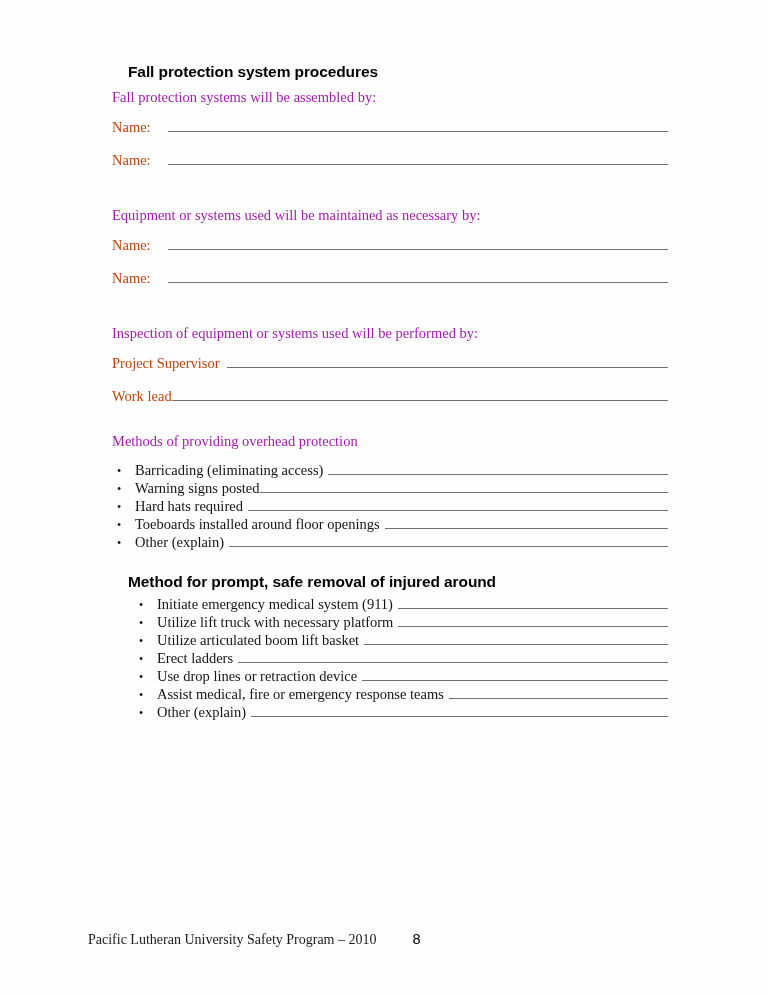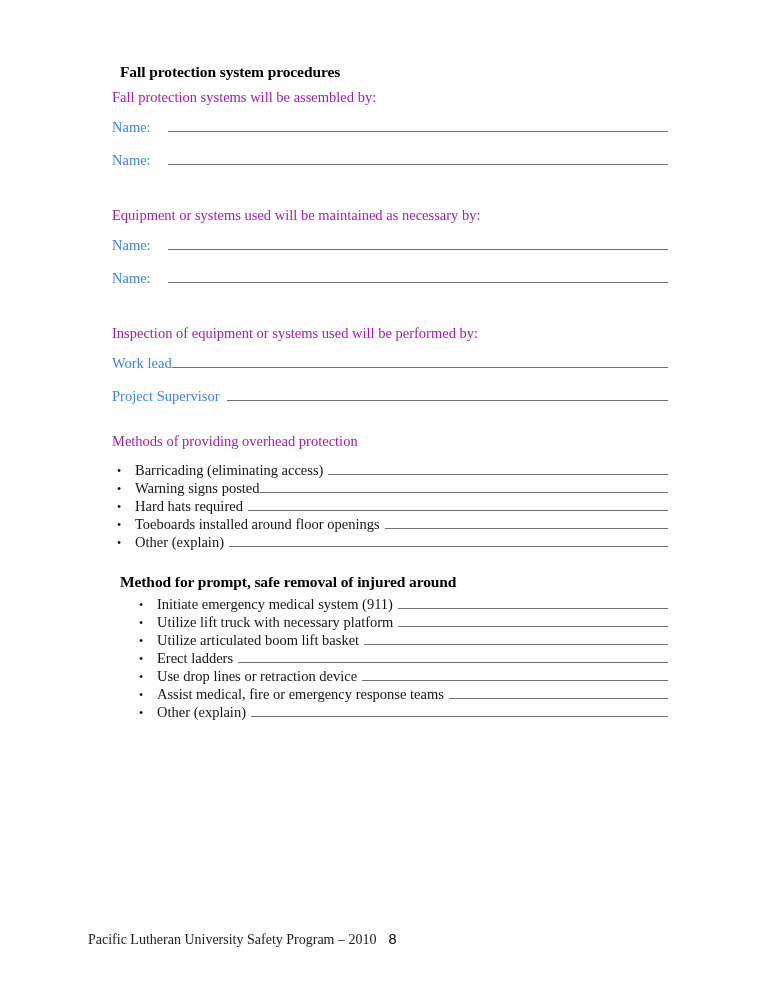--- a/index.html
+++ b/index.html
@@ -26,27 +26,27 @@
 
   .content {
     position: absolute;
     left: 112px;
     top: 62px;
     width: 556px;
   }
 
   
   .section-heading {
-    font-family: Liberation Serif, serif;
+    font-family: Liberation Sans, sans-serif;
     font-weight: bold;
     font-size: 15.5px;
     line-height: 19px;
     letter-spacing: -0.1px;
     color: #000000;
-    margin: 0 0 7px 8px;
+    margin: 0 0 7px 16px;
   }
   .section-heading.second {
     margin-top: 20px;
     margin-bottom: 5px;
   }
 
   
   .lead {
     font-size: 14.5px;
     line-height: 18px;
@@ -54,21 +54,21 @@
     color: #a21caf;
   }
 
   
   .field-row {
     display: flex;
     align-items: baseline;
     font-size: 14.5px;
     line-height: 18px;
     margin-bottom: 15px;
-    color: #3b82f6;
+    color: #c2410c;
   }
   .field-label {
     white-space: nowrap;
     flex: 0 0 auto;
   }
   .field-label.name { width: 56px; }
   .field-label.gap  { margin-right: 7px; }
   .field-rule {
     flex: 1 1 auto;
     border-bottom: 1px solid #6f6f6f;
@@ -119,20 +119,21 @@
   .bullet-rule.tight { margin-left: 0; }
 
   
   .footer {
     position: absolute;
     left: 88px;
     top: 931px;
     display: flex;
     align-items: baseline;
     white-space: nowrap;
+    gap: 24px;
   }
   .footer-text {
     font-family: "Liberation Serif", "DejaVu Serif", serif;
     font-size: 14px;
     color: #1a1a1a;
   }
   .footer-page {
     font-family: "Liberation Sans", "DejaVu Sans", sans-serif;
     font-size: 14.5px;
     color: #000000;
@@ -171,26 +172,26 @@
     <div class="field-row">
       <span class="field-label name">Name:</span>
       <span class="field-rule"></span>
     </div>
 
     <div class="spacer-md"></div>
 
     <p class="lead">Inspection of equipment or systems used will be performed by:</p>
 
     <div class="field-row">
+      <span class="field-label gap">Project Supervisor</span>
+      <span class="field-rule"></span>
+    </div>
+
+    <div class="field-row">
       <span class="field-label">Work lead</span>
-      <span class="field-rule"></span>
-    </div>
-
-    <div class="field-row">
-      <span class="field-label gap">Project Supervisor</span>
       <span class="field-rule"></span>
     </div>
 
     <div class="spacer-sm"></div>
 
     <p class="lead">Methods of providing overhead protection</p>
 
     <ul class="bullets level-1">
       <li>
         <span class="bullet-marker">•</span>

